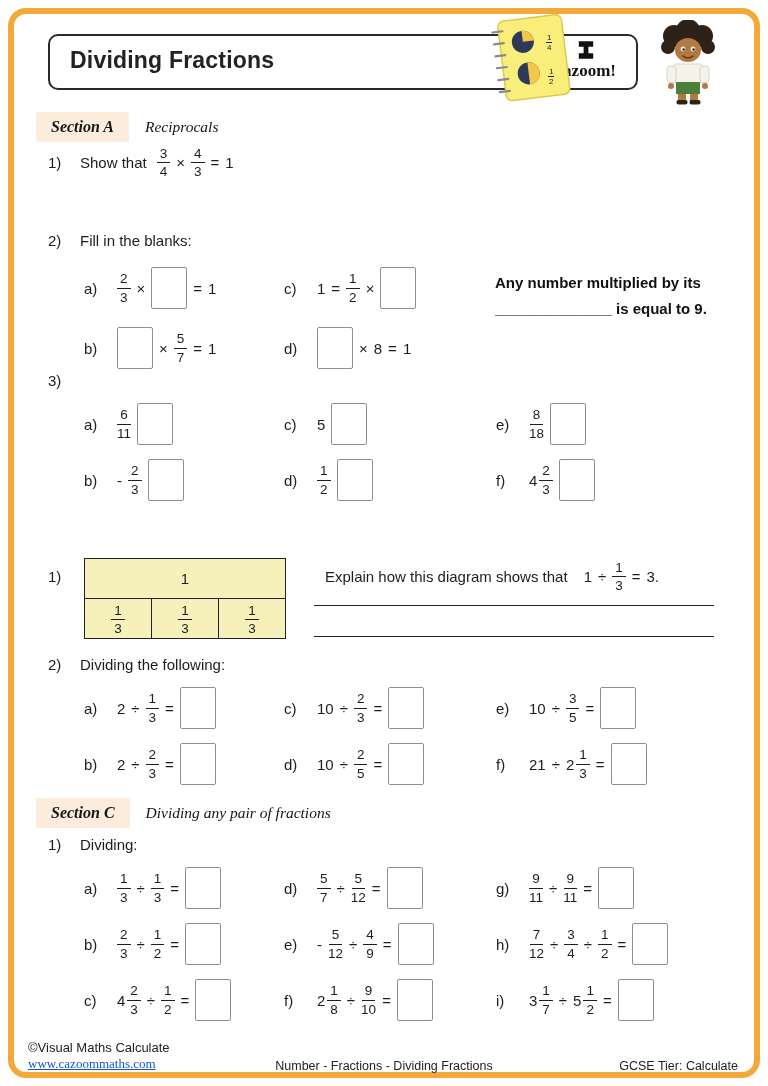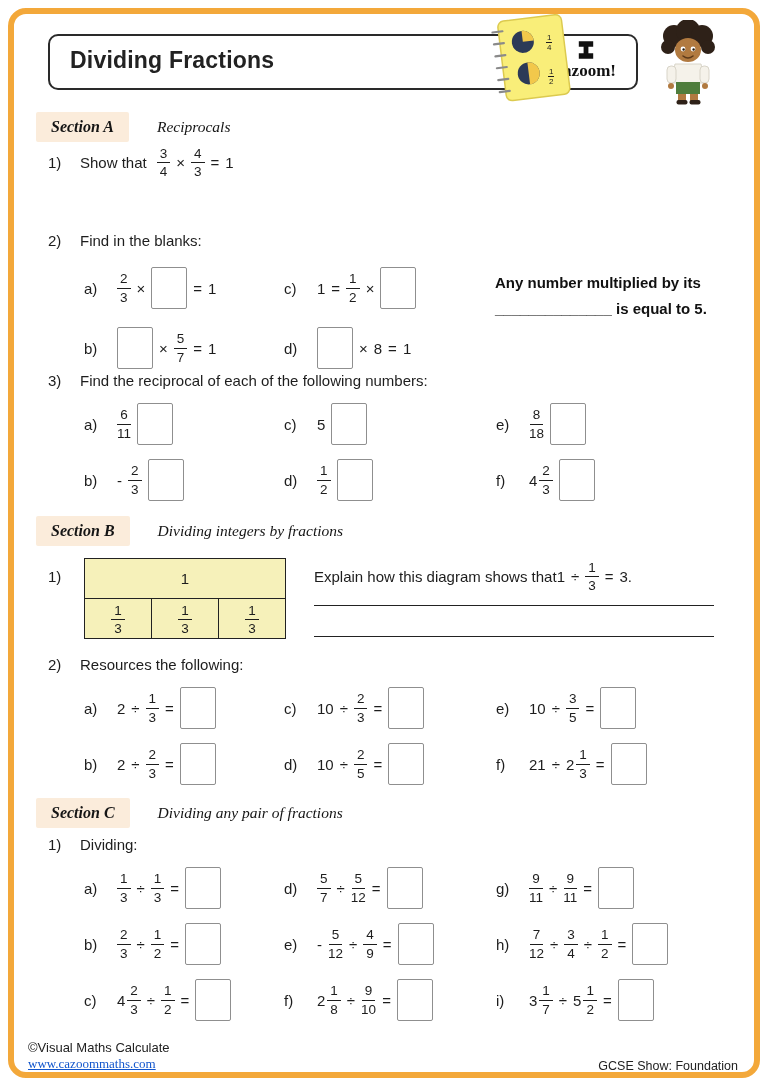--- a/index.html
+++ b/index.html
@@ -15,21 +15,21 @@
   .page-title{font-size:23px;font-weight:700;color:#222;letter-spacing:.2px;}
   .logo{display:flex;flex-direction:column;align-items:center;gap:1px;margin-right:6px;}
   .logo-text{font-family:"Liberation Serif",serif;font-weight:700;font-size:17px;color:#111;}
   .notepad{position:absolute;top:10px;left:484px;width:94px;height:98px;}
   .np-frac{position:absolute;}
   .np-frac .frac{font-size:8px;line-height:1.05;}
   .np-frac .fnum{border-bottom-width:1px;padding:0 1px;}
   .character{position:absolute;top:20px;left:654px;width:68px;height:86px;}
 
   
-  .sect{position:absolute;left:36px;display:flex;align-items:baseline;gap:28px;}
+  .sect{position:absolute;left:36px;display:flex;align-items:baseline;gap:16px;}
   .sect-label{background:var(--section-header-bg,#fbecdb);padding:6px 15px;font-family:"Liberation Serif",serif;
               font-style:italic;font-weight:700;font-size:16px;color:#151515;border-radius:2px;}
   .sect-sub{font-family:"Liberation Serif",serif;font-style:italic;font-size:15.5px;color:#151515;}
 
   
   .block{position:absolute;left:36px;width:696px;}
   .qline{display:flex;align-items:center;}
   .qnum{margin-left:12px;width:32px;flex:none;font-size:15px;}
   .qtext{font-size:15px;}
   .grid3{display:grid;grid-template-columns:200px 212px 1fr;row-gap:10px;margin:12px 0 0 48px;}
@@ -50,21 +50,21 @@
   .note{position:absolute;left:459px;top:38px;width:220px;font-weight:700;font-size:15px;line-height:1.7;color:#111;}
 
   
   .b1-wrap{display:flex;align-items:flex-start;margin-top:2px;}
   .b1-wrap .qnum{padding-top:10px;}
   .diagram{border-collapse:collapse;margin-left:4px;flex:none;}
   .diagram td{border:1.6px solid #222;background:var(--diagram-fill,#f6f1ba);width:67px;height:40px;
               text-align:center;font-size:15px;}
   .diagram td .frac{margin:0 auto;}
   .explain{margin-left:28px;width:400px;padding-top:2px;}
-  .explain-line{display:flex;align-items:center;gap:0;font-size:15px;white-space:nowrap;margin-bottom:0;}
+  .explain-line{display:flex;align-items:center;gap:16px;font-size:15px;white-space:nowrap;margin-bottom:0;margin-left:11px;}
   .ansline{border-bottom:1.5px solid #222;height:0;margin-top:12px;}
   .ansline + .ansline{margin-top:30px;}
 
   
   .footer-copy{position:absolute;left:28px;top:1040px;font-size:13px;color:#222;}
   .footer-link{position:absolute;left:28px;top:1056px;font-size:13px;color:var(--link-blue,#15c);text-decoration:underline;cursor:pointer;font-family:Liberation Serif, serif;}
   .footer-topic{position:absolute;left:0;top:1059px;width:100%;text-align:center;font-size:12.5px;color:#222;}
   .footer-tier{position:absolute;right:30px;top:1059px;font-size:12.5px;color:#222;}
 </style>
 </head>
@@ -158,21 +158,21 @@
           </span>
           <span class="op">=</span>
           <span class="num">1</span>
         </span>
     </div>
   </div>
 
   <div class="block" style="top:232px;">
     <div class="qline">
       <span class="qnum">2)</span>
-      <span class="qtext">Find in the blanks:</span>
+      <span class="qtext">Fill in the blanks:</span>
     </div>
     <div class="grid2">
       <div class="cell">
         <span class="ilabel">a)</span>
         <span class="expr">
             <span class="frac">
               <span class="fnum">2</span>
               <span class="fden">3</span>
             </span>
             <span class="op">×</span>
@@ -211,27 +211,26 @@
         <span class="ilabel">d)</span>
         <span class="expr">
             <span class="ansbox"></span>
             <span class="op">×</span>
             <span class="num">8</span>
             <span class="op">=</span>
             <span class="num">1</span>
           </span>
       </div>
     </div>
-    <div class="note">Any number multiplied by its ______________ is equal to 5.</div>
+    <div class="note">Any number multiplied by its ______________ is equal to 9.</div>
   </div>
 
   <div class="block" style="top:372px;">
     <div class="qline">
       <span class="qnum">3)</span>
-      <span class="qtext">Find the reciprocal of each of the following numbers:</span>
     </div>
     <div class="grid3">
       <div class="cell">
         <span class="ilabel">a)</span>
         <span class="expr">
             <span class="frac">
               <span class="fnum">6</span>
               <span class="fden">11</span>
             </span>
             <span class="ansbox"></span>
@@ -284,24 +283,20 @@
                 <span class="fnum">2</span>
                 <span class="fden">3</span>
               </span>
             </span>
             <span class="ansbox"></span>
           </span>
       </div>
     </div>
   </div>
 
-  <div class="sect" style="top:516px;">
-    <span class="sect-label">Section B</span>
-    <span class="sect-sub">Dividing integers by fractions</span>
-  </div>
 
   <div class="block" style="top:556px;">
     <div class="b1-wrap">
       <span class="qnum">1)</span>
       <table class="diagram">
         <tbody>
             <tr>
           <td colspan="3">1</td>
         </tr>
         <tr>
@@ -336,21 +331,21 @@
         </div>
         <div class="ansline"></div>
         <div class="ansline"></div>
       </div>
     </div>
   </div>
 
   <div class="block" style="top:656px;">
     <div class="qline">
       <span class="qnum">2)</span>
-      <span class="qtext">Resources the following:</span>
+      <span class="qtext">Dividing the following:</span>
     </div>
     <div class="grid3">
       <div class="cell">
         <span class="ilabel">a)</span>
         <span class="expr">
             <span class="num">2</span>
             <span class="op">÷</span>
             <span class="frac">
               <span class="fnum">1</span>
               <span class="fden">3</span>
@@ -601,14 +596,15 @@
             </span>
             <span class="op">=</span>
             <span class="ansbox"></span>
           </span>
       </div>
     </div>
   </div>
 
   <div class="footer-copy">©Visual Maths Calculate</div>
   <a class="footer-link">www.cazoommaths.com</a>
-  <div class="footer-tier">GCSE Show: Foundation</div>
+  <div class="footer-topic">Number - Fractions - Dividing Fractions</div>
+  <div class="footer-tier">GCSE Tier: Calculate</div>
 </div>
 
 </body></html>

